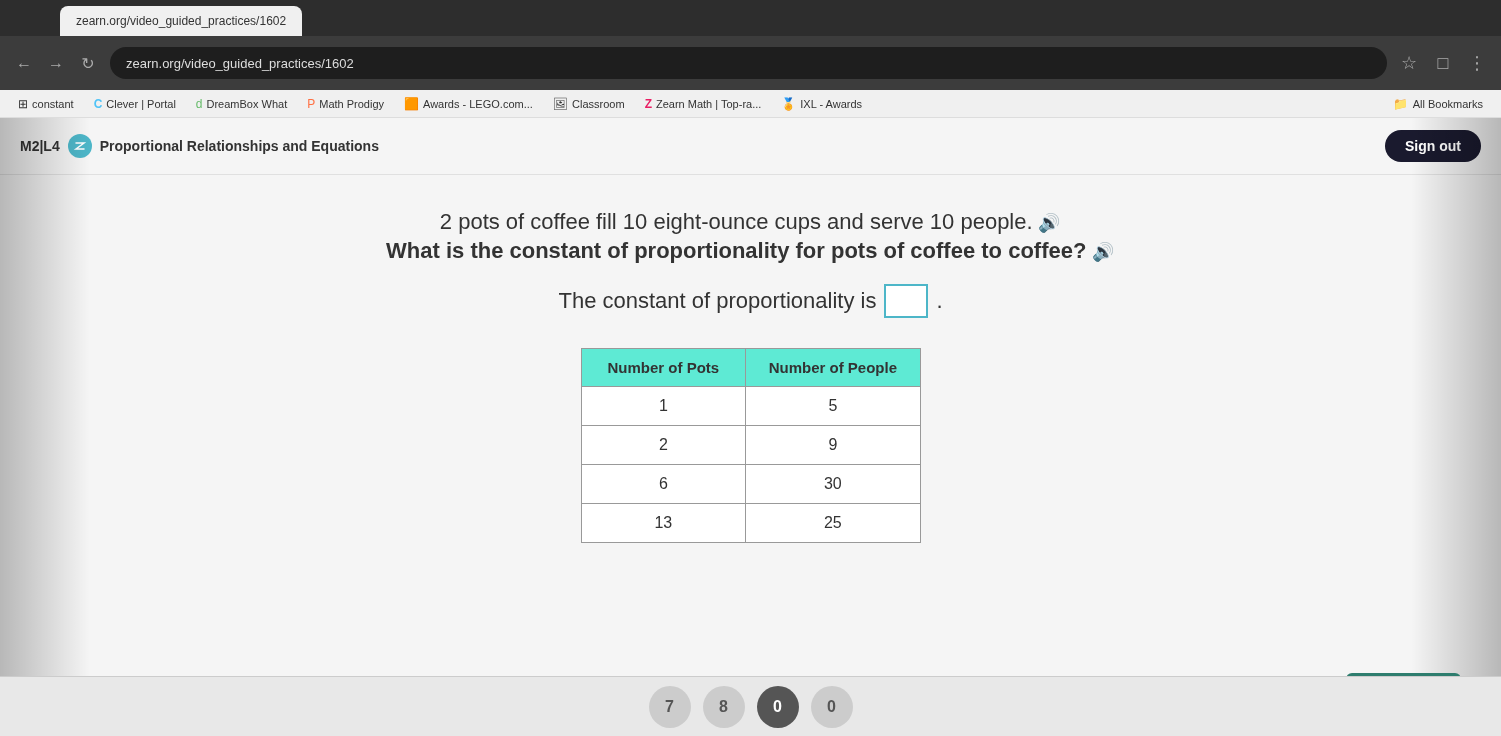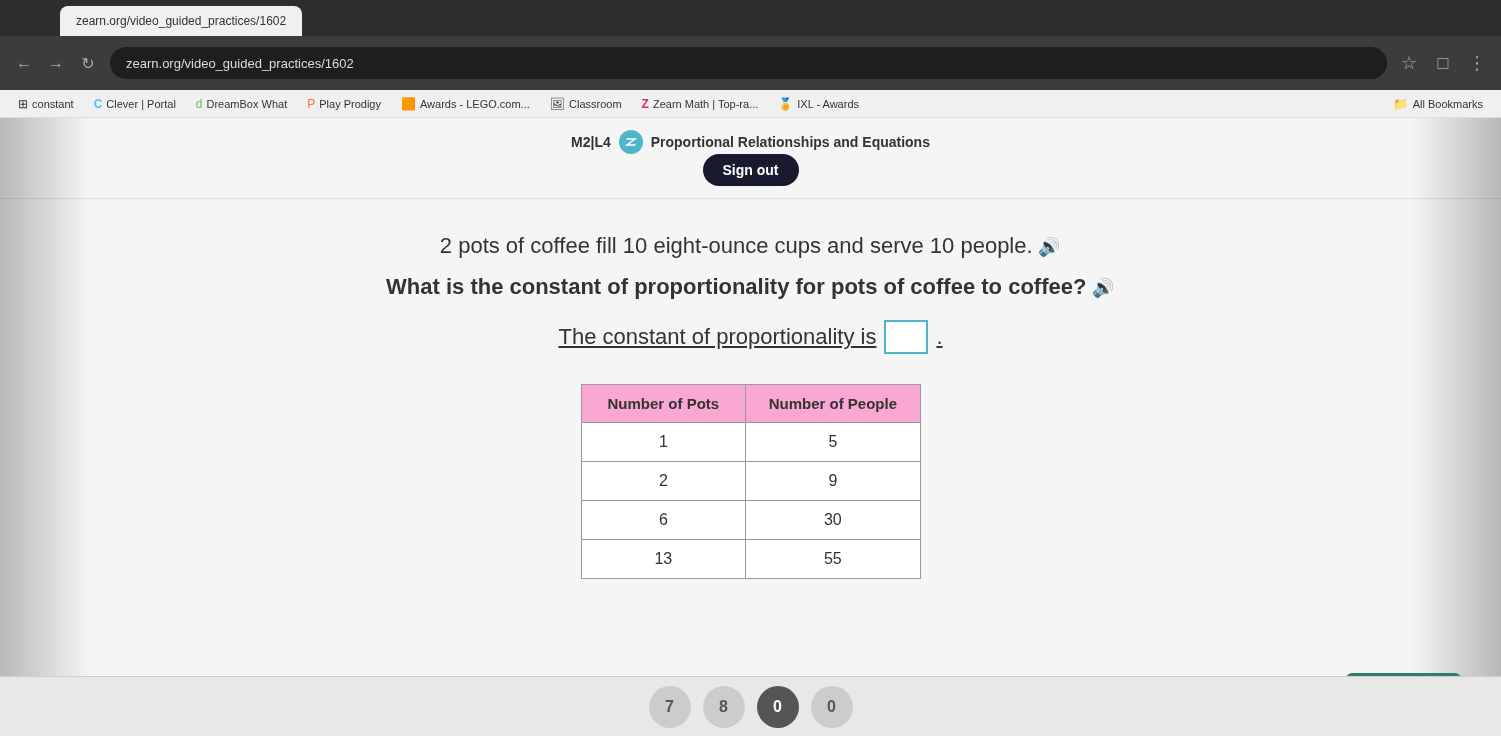--- a/index.html
+++ b/index.html
@@ -135,21 +135,20 @@
     }
 
     
     .page-header {
       background: #f5f5f5;
       padding: 12px 20px;
       display: flex;
       align-items: center;
       justify-content: space-between;
       border-bottom: 1px solid #e0e0e0;
-      flex-direction: column;
     }
 
     .header-left {
       display: flex;
       align-items: center;
       gap: 8px;
     }
 
     .header-logo {
       font-size: 14px;
@@ -191,40 +190,38 @@
       padding: 30px 100px;
       display: flex;
       flex-direction: column;
       align-items: center;
     }
 
     .problem-text {
       font-size: 22px;
       color: #333;
       text-align: center;
-      margin-bottom: 12px;
       line-height: 1.5;
     }
 
     .problem-question {
       font-size: 22px;
       color: #333;
       font-weight: bold;
       text-align: center;
       margin-bottom: 20px;
     }
 
     .answer-line {
       font-size: 22px;
       color: #333;
       display: flex;
       align-items: center;
       gap: 8px;
       margin-bottom: 30px;
-      text-decoration: underline;
     }
 
     .answer-input {
       width: 44px;
       height: 34px;
       border: 2px solid #4db6c8;
       text-align: center;
       font-size: 18px;
       outline: none;
       background: white;
@@ -237,21 +234,21 @@
       display: inline-block;
     }
 
     
     .data-table {
       border-collapse: collapse;
       min-width: 340px;
     }
 
     .data-table th {
-      background: #f9a8d4;
+      background: #5eead4;
       border: 1px solid #999;
       padding: 10px 20px;
       font-size: 15px;
       font-weight: bold;
       color: #333;
       text-align: center;
     }
 
     .data-table td {
       background: white;
@@ -369,21 +366,21 @@
   <span class="bookmark-item">
     <span class="bookmark-icon" style="color:#4fc3f7; font-weight:bold;">C</span>
     <span>Clever | Portal</span>
   </span>
   <span class="bookmark-item">
     <span class="bookmark-icon" style="color:#66bb6a;">d</span>
     <span>DreamBox What</span>
   </span>
   <span class="bookmark-item">
     <span class="bookmark-icon" style="color:#ff7043;">P</span>
-    <span>Play Prodigy</span>
+    <span>Math Prodigy</span>
   </span>
   <span class="bookmark-item">
     <span class="bookmark-icon">🟧</span>
     <span>Awards - LEGO.com...</span>
   </span>
   <span class="bookmark-item">
     <span class="bookmark-icon">🖼</span>
     <span>Classroom</span>
   </span>
   <span class="bookmark-item">
@@ -448,21 +445,21 @@
           <tr>
             <td>2</td>
             <td>9</td>
           </tr>
           <tr>
             <td>6</td>
             <td>30</td>
           </tr>
           <tr>
             <td>13</td>
-            <td>55</td>
+            <td>25</td>
           </tr>
         </tbody>
     </table>
   </div>
 
   <button class="enter-btn">
     <span>Enter ✓</span>
   </button>
 
   <div class="bottom-nav">

